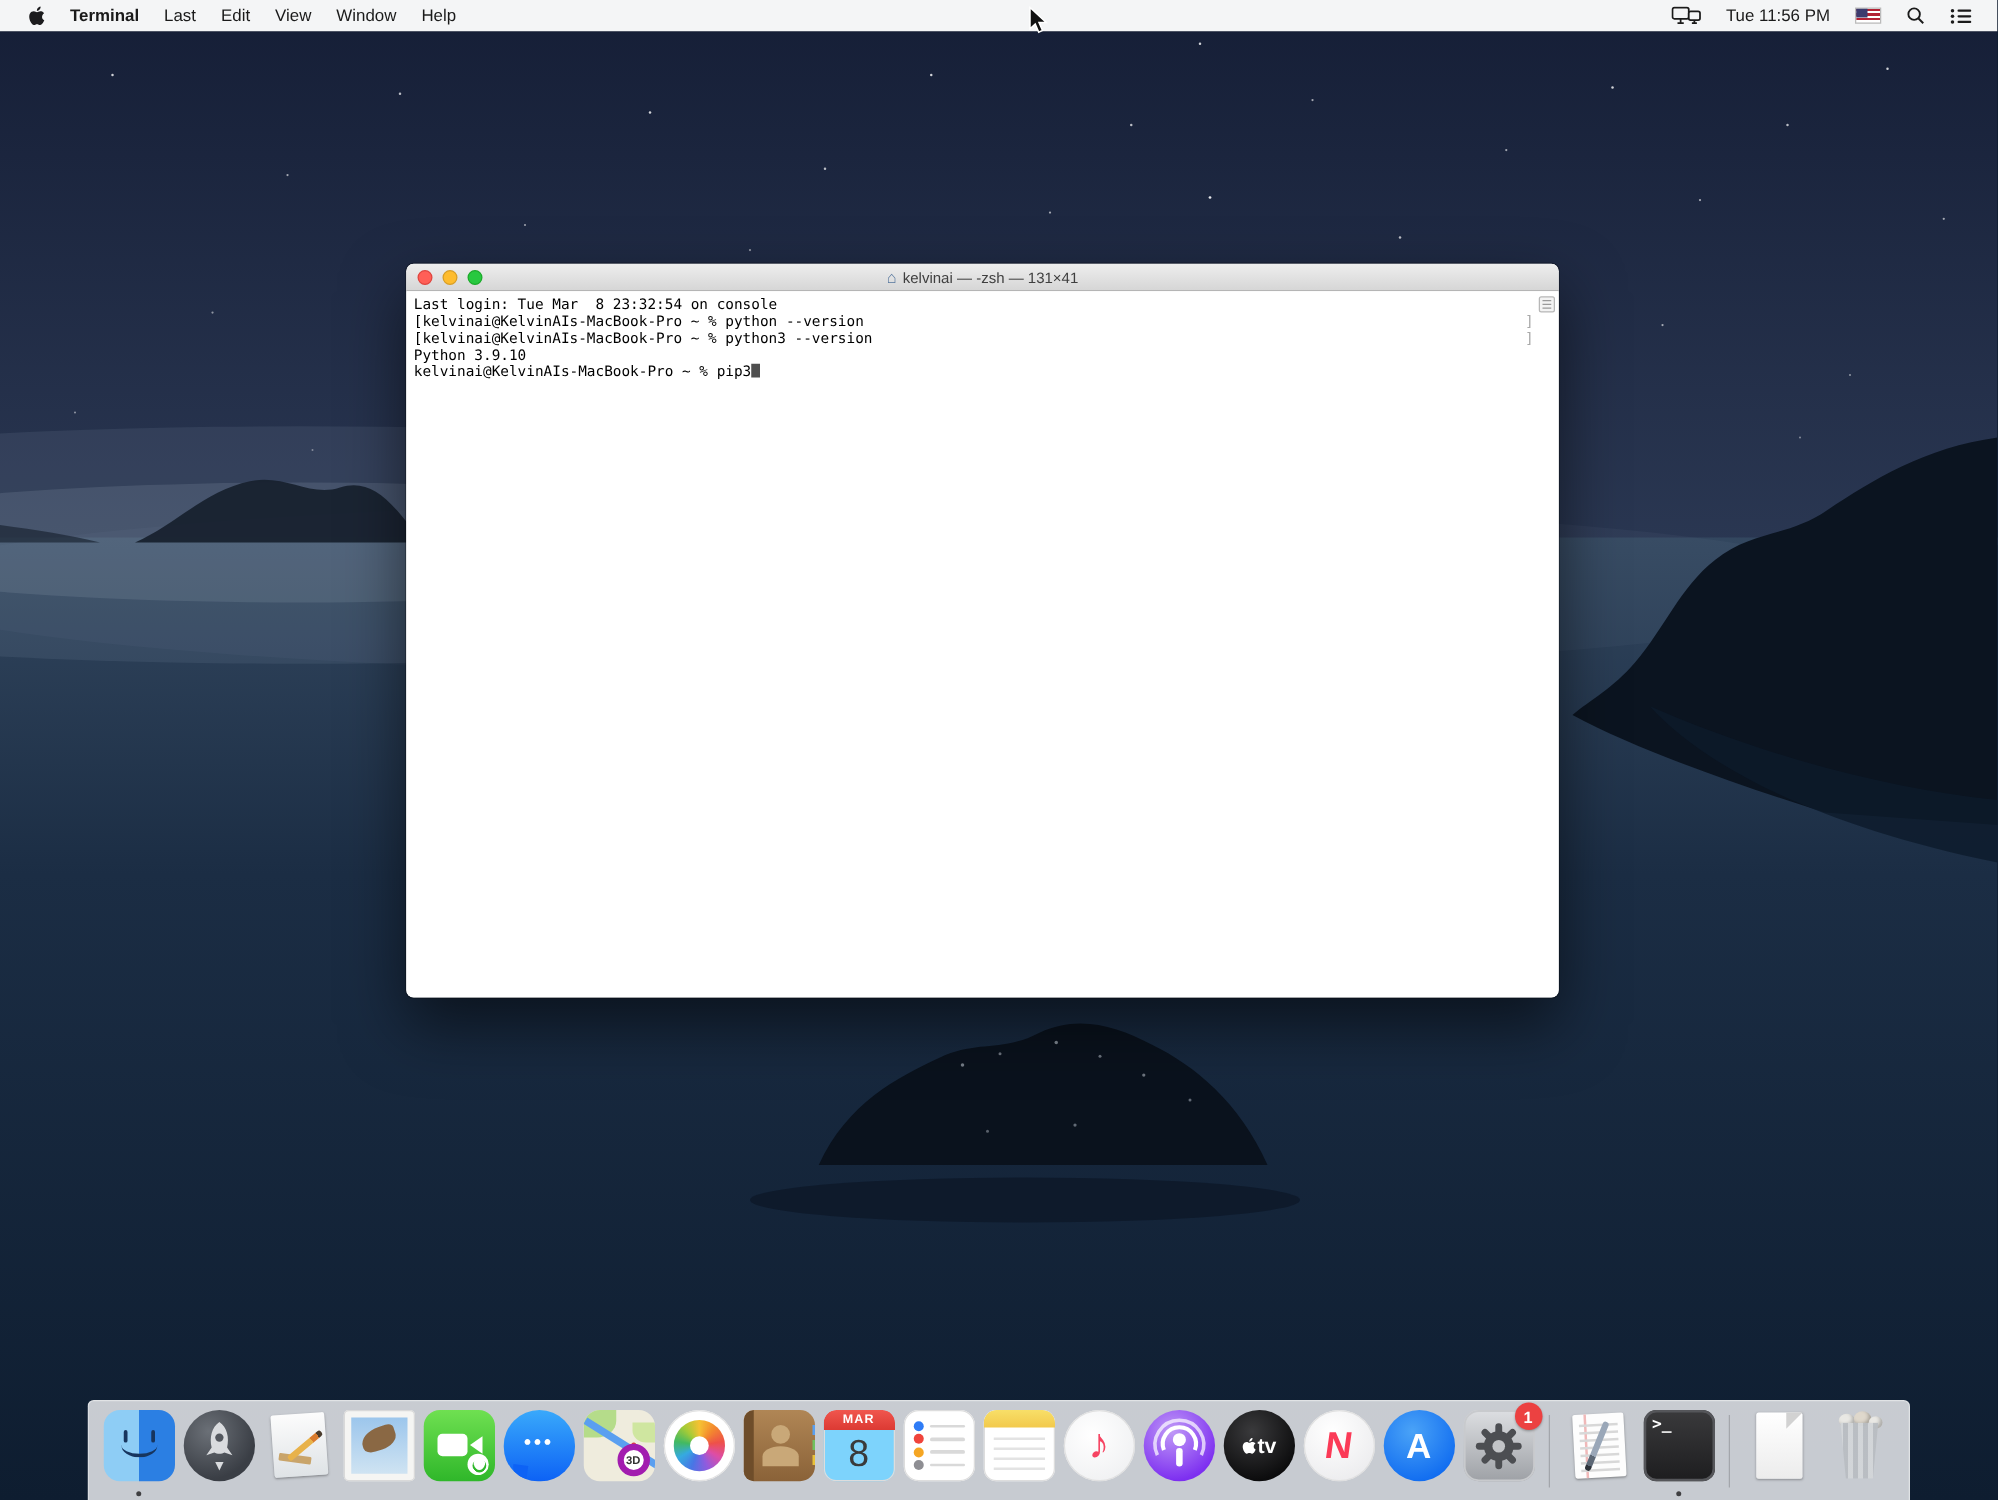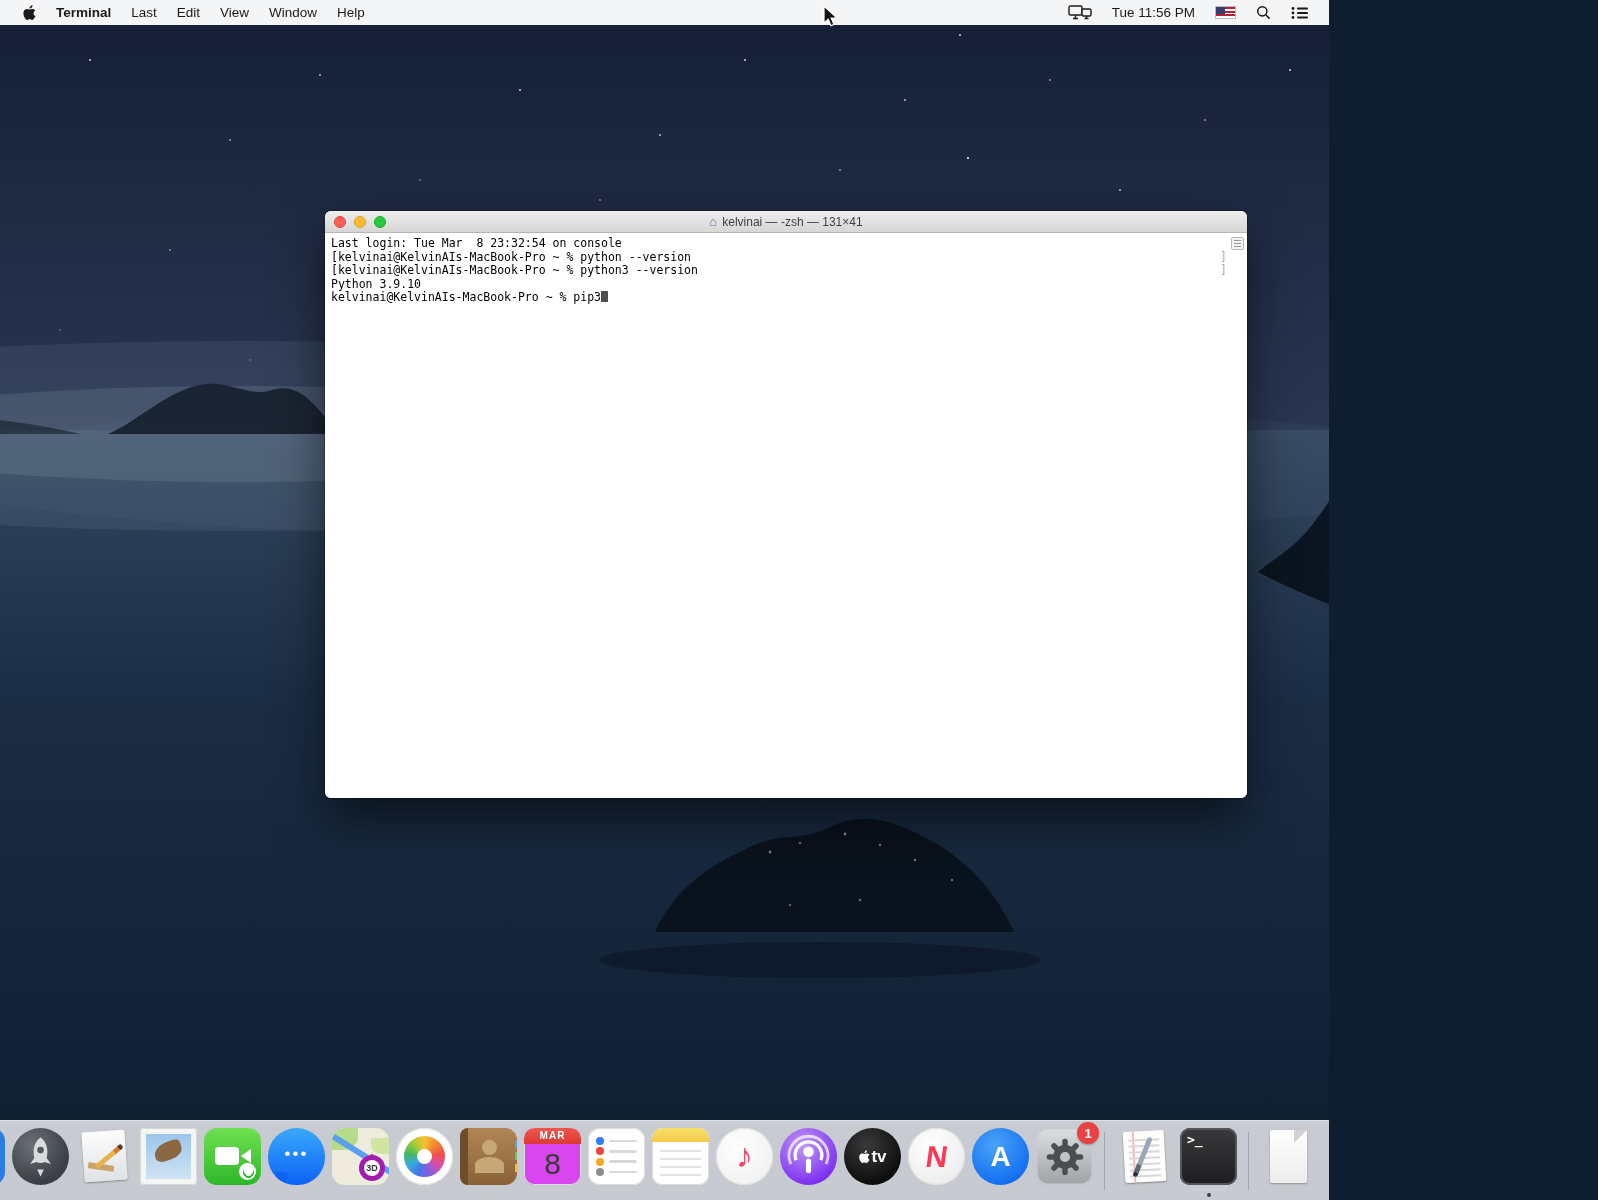--- a/index.html
+++ b/index.html
@@ -1,17 +1,17 @@
 <!DOCTYPE html>
 <html><head>
 <meta charset="utf-8">
 <style>
   * { margin:0; padding:0; box-sizing:border-box; }
   html,body { width:1598px; height:1200px; overflow:hidden; font-family:"Liberation Sans",sans-serif; background:#0e1d30; }
-  .screen { position:relative; width:1329px; height:1200px; overflow:hidden; }
+  .screen { position:relative; width:1598px; height:1200px; overflow:hidden; }
 
   
   .wallpaper { position:absolute; inset:0; z-index:0; }
 
   
   .menubar { position:absolute; top:0; left:0; right:0; height:25px; background:#f4f5f6;
     display:flex; align-items:center; justify-content:space-between; z-index:50;
     font-size:13.5px; color:#1a1a1a; box-shadow:0 0 1px rgba(0,0,0,.35); }
   .menubar-left { display:flex; align-items:center; gap:0; padding-left:12px; }
   .menubar-left .mb-item { padding:3px 10px; cursor:default; }
@@ -107,21 +107,21 @@
   
   .contacts { background:linear-gradient(#b08655,#8a6238); border-radius:8px 12px 12px 8px; }
   .contacts .spine { position:absolute; left:0; top:0; bottom:0; width:8px; background:#6e4d2a; border-radius:8px 0 0 8px; }
   .contacts .head { position:absolute; left:22px; top:12px; width:15px; height:15px; border-radius:50%; background:#c9a878; }
   .contacts .body { position:absolute; left:15px; top:29px; width:29px; height:16px; border-radius:50% 50% 0 0; background:#c9a878; }
   .contacts .tab1,.contacts .tab2,.contacts .tab3 { position:absolute; right:-3px; width:5px; height:8px; border-radius:0 2px 2px 0; }
   .contacts .tab1 { top:12px; background:#5a9ff0; }
   .contacts .tab2 { top:24px; background:#6fc15e; }
   .contacts .tab3 { top:36px; background:#e8c23a; }
   
-  .calendar { background:#d946ef; box-shadow:inset 0 0 0 1px #ddd; border-radius:10px; }
+  .calendar { background:#7dd3fc; box-shadow:inset 0 0 0 1px #ddd; border-radius:10px; }
   .calendar .month { position:absolute; top:0; left:0; right:0; height:16px; background:linear-gradient(#f0564e,#dc3a33); color:#fff; font-size:10px; font-weight:bold; text-align:center; line-height:16px; letter-spacing:1px; border-radius:10px 10px 0 0; }
   .calendar .day { position:absolute; top:14px; left:0; right:0; bottom:0; display:flex; align-items:center; justify-content:center; font-size:30px; color:#3a3a3a; font-weight:300; }
   
   .reminders { background:#fff; box-shadow:inset 0 0 0 1px #ddd; border-radius:12px; padding:9px 8px; display:flex; flex-direction:column; justify-content:space-between; }
   .reminders .row { display:flex; align-items:center; gap:5px; }
   .reminders .b { width:8px; height:8px; border-radius:50%; }
   .reminders .l { flex:1; height:2.5px; background:#d9d9d9; border-radius:2px; }
   
   .notes { background:#fff; box-shadow:inset 0 0 0 1px #ddd; border-radius:10px; }
   .notes .band { position:absolute; top:0; left:0; right:0; height:14px; background:linear-gradient(#f8df68,#f2c94c); border-radius:10px 10px 0 0; }

